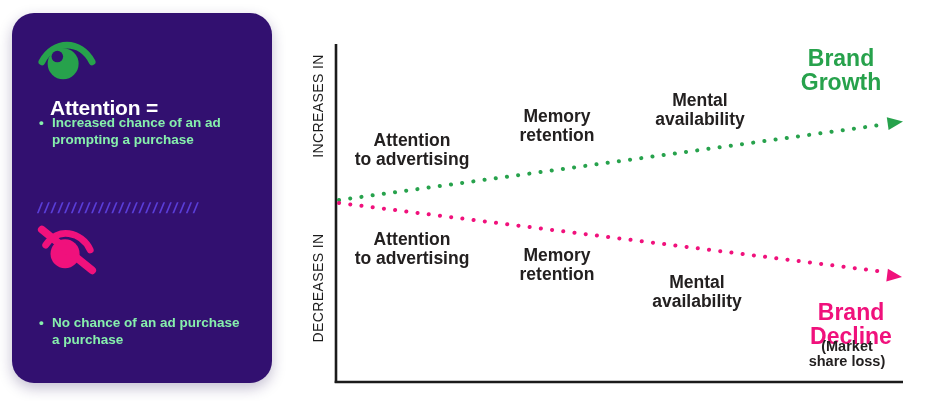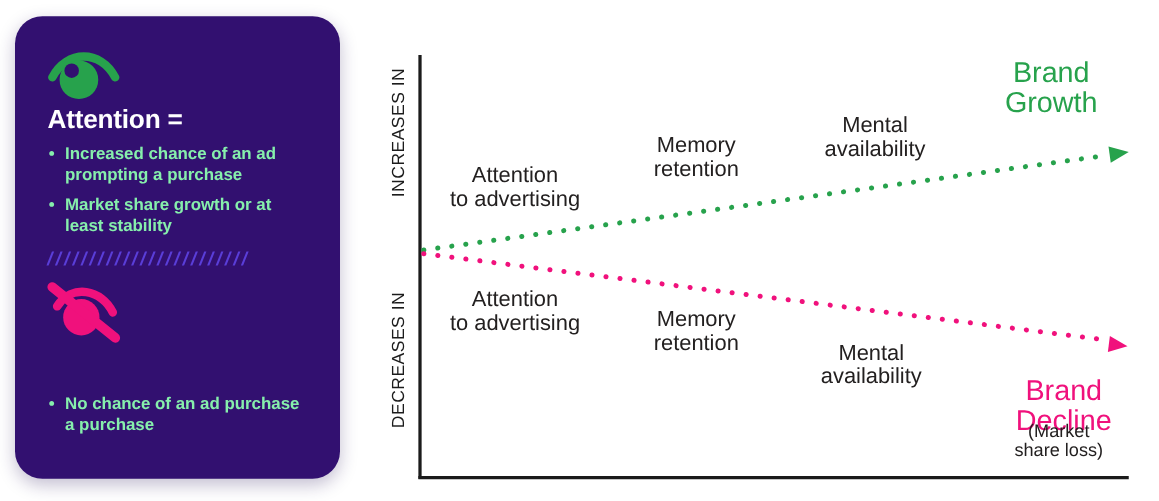--- a/index.html
+++ b/index.html
@@ -10,21 +10,21 @@
 
   
   .card{
     position:absolute;left:12px;top:13px;width:260px;height:370px;
     background:#321070;border-radius:22px;
     box-shadow:0 5px 14px rgba(40,20,90,0.28);
   }
   .card .eye{position:absolute;left:26px;top:22px;}
   .card .eye-off{position:absolute;left:24px;top:208px;}
   .card-title{
-    position:absolute;left:26px;margin:0;color:#ffffff;
+    position:absolute;left:26px;margin:12px;color:#ffffff;
     font-size:21px;font-weight:bold;letter-spacing:-0.2px;white-space:nowrap;
   }
   .title-attn{top:71px;}
   .title-noattn{top:271px;}
   .bullets{
     position:absolute;left:26px;margin:0;padding:0;list-style:none;
     width:212px;color:#86efac;font-size:13.5px;font-weight:bold;line-height:1.26;
   }
   .bullets-attn{top:101px;}
   .bullets-noattn{top:301px;}
@@ -38,21 +38,21 @@
 
   
   .chart{position:absolute;left:0;top:0;width:927px;height:401px;}
   .chart svg.canvas{position:absolute;left:0;top:0;}
   .axis-label{
     position:absolute;transform:translate(-50%,-50%) rotate(-90deg);
     font-size:14px;color:#1c1c1c;letter-spacing:0.4px;white-space:nowrap;
   }
   .lbl{
     position:absolute;transform:translate(-50%,-50%);
-    text-align:center;font-weight:normal;font-size:17.5px;line-height:1.1;
+    text-align:center;font-weight:bold;font-size:17.5px;line-height:1.1;
     color:#232020;white-space:pre-line;
   }
   .lbl.big{font-size:23px;line-height:1.05;}
   .lbl.sub{font-size:14.5px;line-height:1.05;}
   .lbl.green{color:#27a24c;}
   .lbl.pink{color:#f0117c;}
 </style>
 </head>
 <body>
 
@@ -101,21 +101,20 @@
     <svg class="eye" width="58" height="46" viewBox="0 0 60 46">
       <path d="M4 27 C 16 4, 44 4, 56 27" fill="none" stroke="#27a24c" stroke-width="7" stroke-linecap="round"></path>
       <circle cx="26" cy="29" r="16" fill="#27a24c"></circle>
       <circle cx="20" cy="21.5" r="6" fill="#321070"></circle>
     </svg>
 
     <h2 class="card-title title-attn">Attention =</h2>
 
     <ul class="bullets bullets-attn">
       <li>Increased chance of an ad prompting a purchase</li>
-      <li>Market share growth or at least stability</li>
     </ul>
 
     <div class="hatch">////////////////////////</div>
 
     <svg class="eye-off" width="62" height="54" viewBox="0 0 64 54">
       <path d="M10 24 C 22 5, 47 10, 56 29" fill="none" stroke="#f0117c" stroke-width="7" stroke-linecap="round"></path>
       <circle cx="30" cy="33" r="15" fill="#f0117c"></circle>
       <line x1="6" y1="8" x2="58" y2="50" stroke="#f0117c" stroke-width="8" stroke-linecap="round"></line>
     </svg>
 

